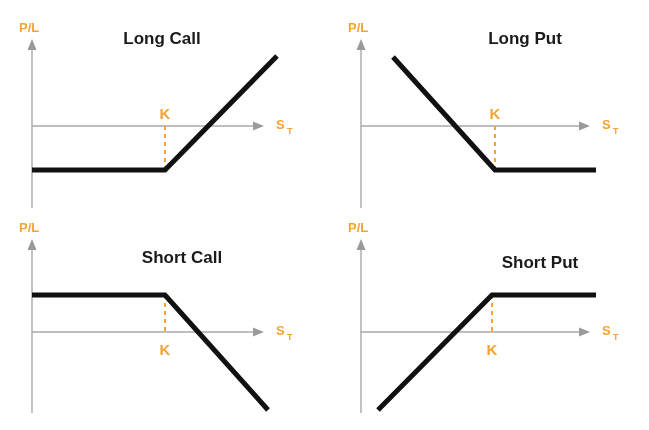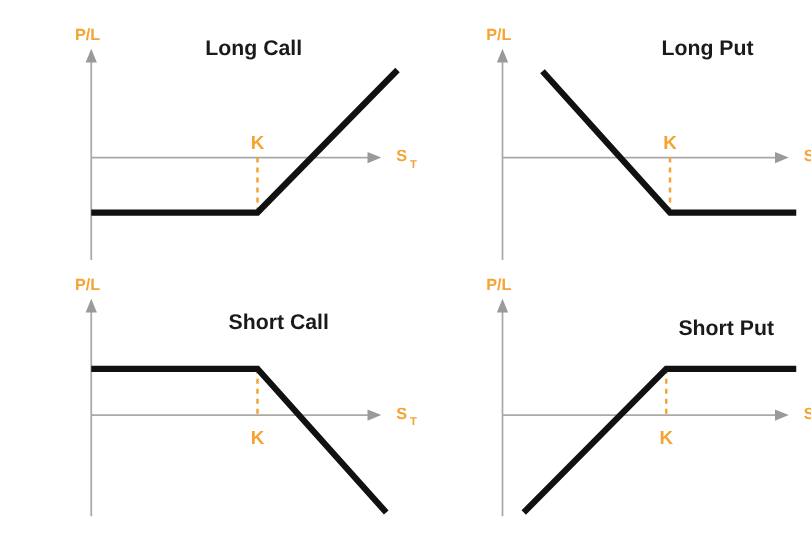--- a/index.html
+++ b/index.html
@@ -20,21 +20,20 @@
     left: 0;
     top: 0;
     width: 649px;
     height: 430px;
   }
 
   .panel {
     position: absolute;
     width: 324px;
     height: 215px;
-    padding-left: 41px;
   }
 
   .panel svg {
     display: block;
     width: 324px;
     height: 215px;
   }
 
   
   .axis-line {

